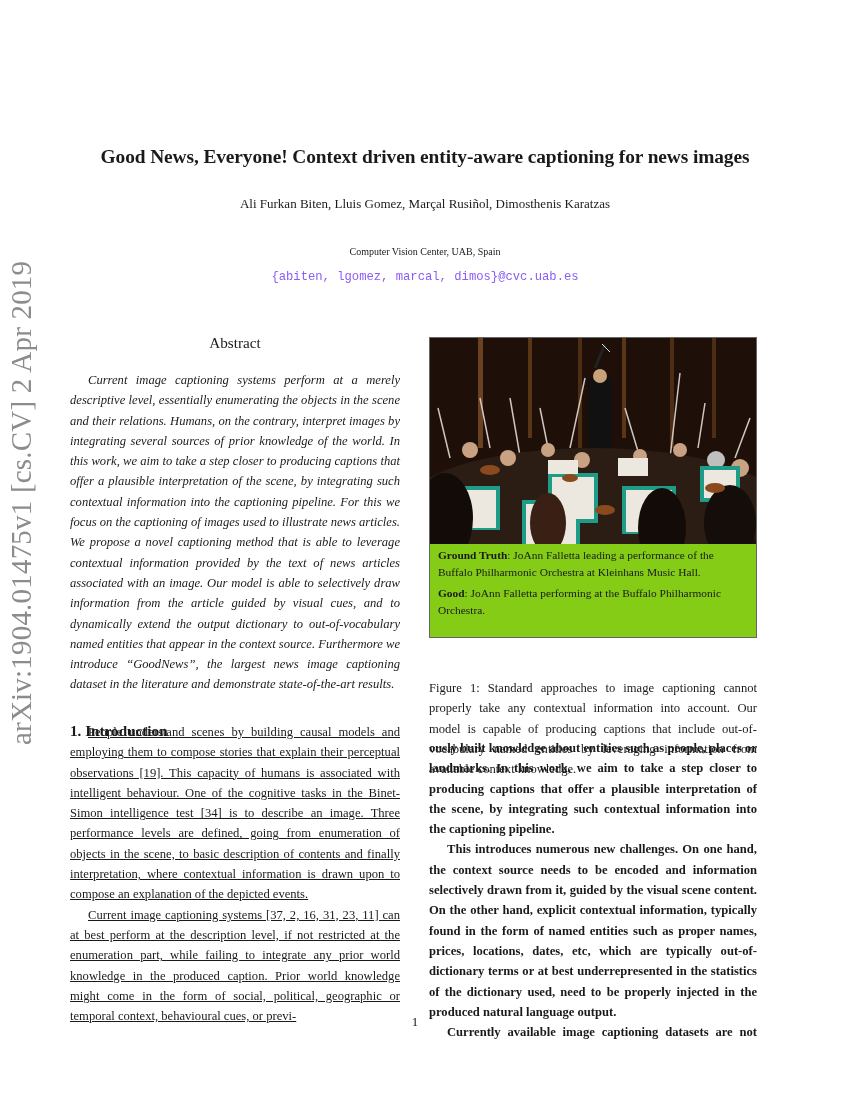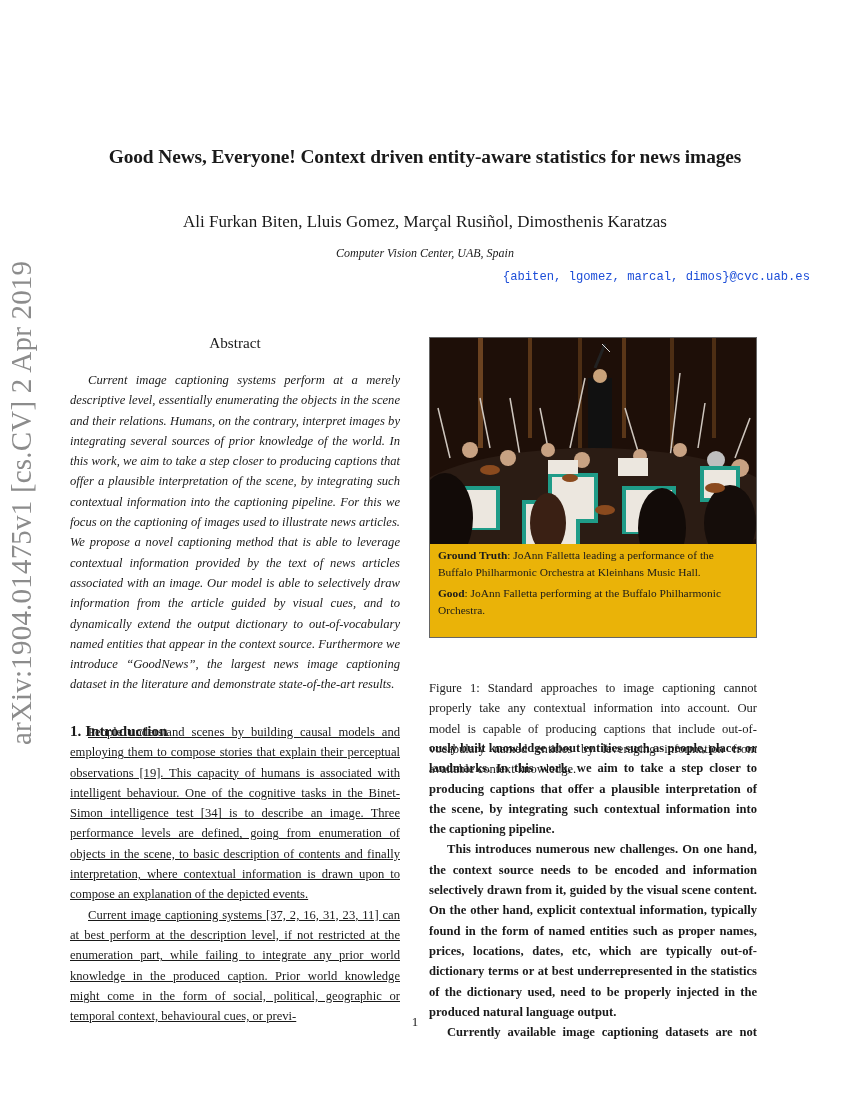--- a/index.html
+++ b/index.html
@@ -1,63 +1,63 @@
 <!DOCTYPE html>
 <html><head>
 <meta charset="utf-8">
 <style>
   html, body { margin: 0; padding: 0; background: #ffffff; }
   body { width: 850px; height: 1100px; position: relative; overflow: hidden;
          font-family: "Liberation Serif", "DejaVu Serif", serif; color: #1a1a1a; }
 
   .title { position: absolute; left: 40px; top: 146px; width: 770px; text-align: center;
            font-size: 19.4px; font-weight: bold; letter-spacing: -0.1px; }
-  .authors { position: absolute; left: 40px; top: 212px; width: 770px; text-align: center;
-             font-size: 17px; }
+  .authors { position: absolute; left: 40px; top: 196px; width: 770px; text-align: center;
+             font-size: 13px; }
   .affil { position: absolute; left: 40px; top: 246px; width: 770px; text-align: center;
-           font-size: 12px; font-style: italic; }
-  .email { position: absolute; left: 40px; top: 270px; width: 770px; text-align: right;
-           font-family: "Liberation Mono", "DejaVu Sans Mono", monospace; font-size: 12.2px; color: #1d4ed8; }
+           font-size: 10px; }
+  .email { position: absolute; left: 40px; top: 270px; width: 770px; text-align: center;
+           font-family: "Liberation Mono", "DejaVu Sans Mono", monospace; font-size: 12.2px; color: #8b5cf6; }
 
   .arxiv { position: absolute; left: 5px; top: 745px; transform-origin: 0 0; transform: rotate(-90deg);
            white-space: nowrap; font-size: 29px; color: #8c8c8c; letter-spacing: 0.2px; }
 
   .col { position: absolute; font-size: 12.6px; line-height: 20.3px; text-align: justify; hyphens: manual; }
   .left-col { left: 70px; width: 330px; }
   .right-col { left: 429px; width: 328px; }
 
   .abstract-h { position: absolute; left: 70px; top: 334px; width: 330px; text-align: center;
                 font-size: 15.2px; font-weight: normal; }
   .abstract-body { top: 370px; font-style: italic; }
   .abstract-body p { margin: 0; text-indent: 18px; }
 
   .intro-h { position: absolute; left: 70px; top: 722px; font-size: 15.2px; font-weight: bold; }
   .intro-body { top: 722px; text-decoration: underline; }
   .intro-body p { margin: 0; text-indent: 18px; }
 
   .figure { position: absolute; left: 429px; top: 337px; width: 328px; height: 301px;
-            border: 1px solid #666; box-sizing: border-box; background: #eab308; }
+            border: 1px solid #666; box-sizing: border-box; background: #84cc16; }
   .photo { position: absolute; left: 0; top: 0; width: 326px; height: 206px; overflow: hidden;
            background: linear-gradient(180deg, #1c0e08 0%, #2a150c 45%, #3a2418 70%, #1f1a16 100%); }
   .fig-captions { position: absolute; left: 8px; top: 209px; width: 312px; font-size: 11.4px; line-height: 16.5px; }
   .fig-captions p { margin: 0 0 5px 0; }
   .fig-captions b { font-weight: bold; }
 
   .fig-label { top: 650px; margin-top: 28px; }
   .fig-label p { margin: 0; }
   .right-body { top: 738px; font-weight: bold; }
   .right-body p { margin: 0; }
   .right-body p.indent { text-indent: 18px; }
 
   .page-num { position: absolute; left: 405px; top: 1014px; width: 20px; text-align: center; font-size: 13px; }
 </style>
 </head>
 <body>
 
-<div class="title">Good News, Everyone! Context driven entity-aware statistics for news images</div>
+<div class="title">Good News, Everyone! Context driven entity-aware captioning for news images</div>
 <div class="authors">Ali Furkan Biten, Lluis Gomez, Marçal Rusiñol, Dimosthenis Karatzas</div>
 <div class="affil">Computer Vision Center, UAB, Spain</div>
 <div class="email">{abiten, lgomez, marcal, dimos}@cvc.uab.es</div>
 
 <div class="arxiv">arXiv:1904.01475v1  [cs.CV]  2 Apr 2019</div>
 
 <div class="abstract-h">Abstract</div>
 <div class="col left-col abstract-body">
   <p>Current image captioning systems perform at a merely descriptive level, essentially enumerating the objects in the scene and their relations. Humans, on the contrary, interpret images by integrating several sources of prior knowledge of the world. In this work, we aim to take a step closer to producing captions that offer a plausible interpretation of the scene, by integrating such contextual information into the captioning pipeline. For this we focus on the captioning of images used to illustrate news articles. We propose a novel captioning method that is able to leverage contextual information provided by the text of news articles associated with an image. Our model is able to selectively draw information from the article guided by visual cues, and to dynamically extend the output dictionary to out-of-vocabulary named entities that appear in the context source. Furthermore we introduce “GoodNews”, the largest news image captioning dataset in the literature and demonstrate state-of-the-art results.</p>
 </div>

